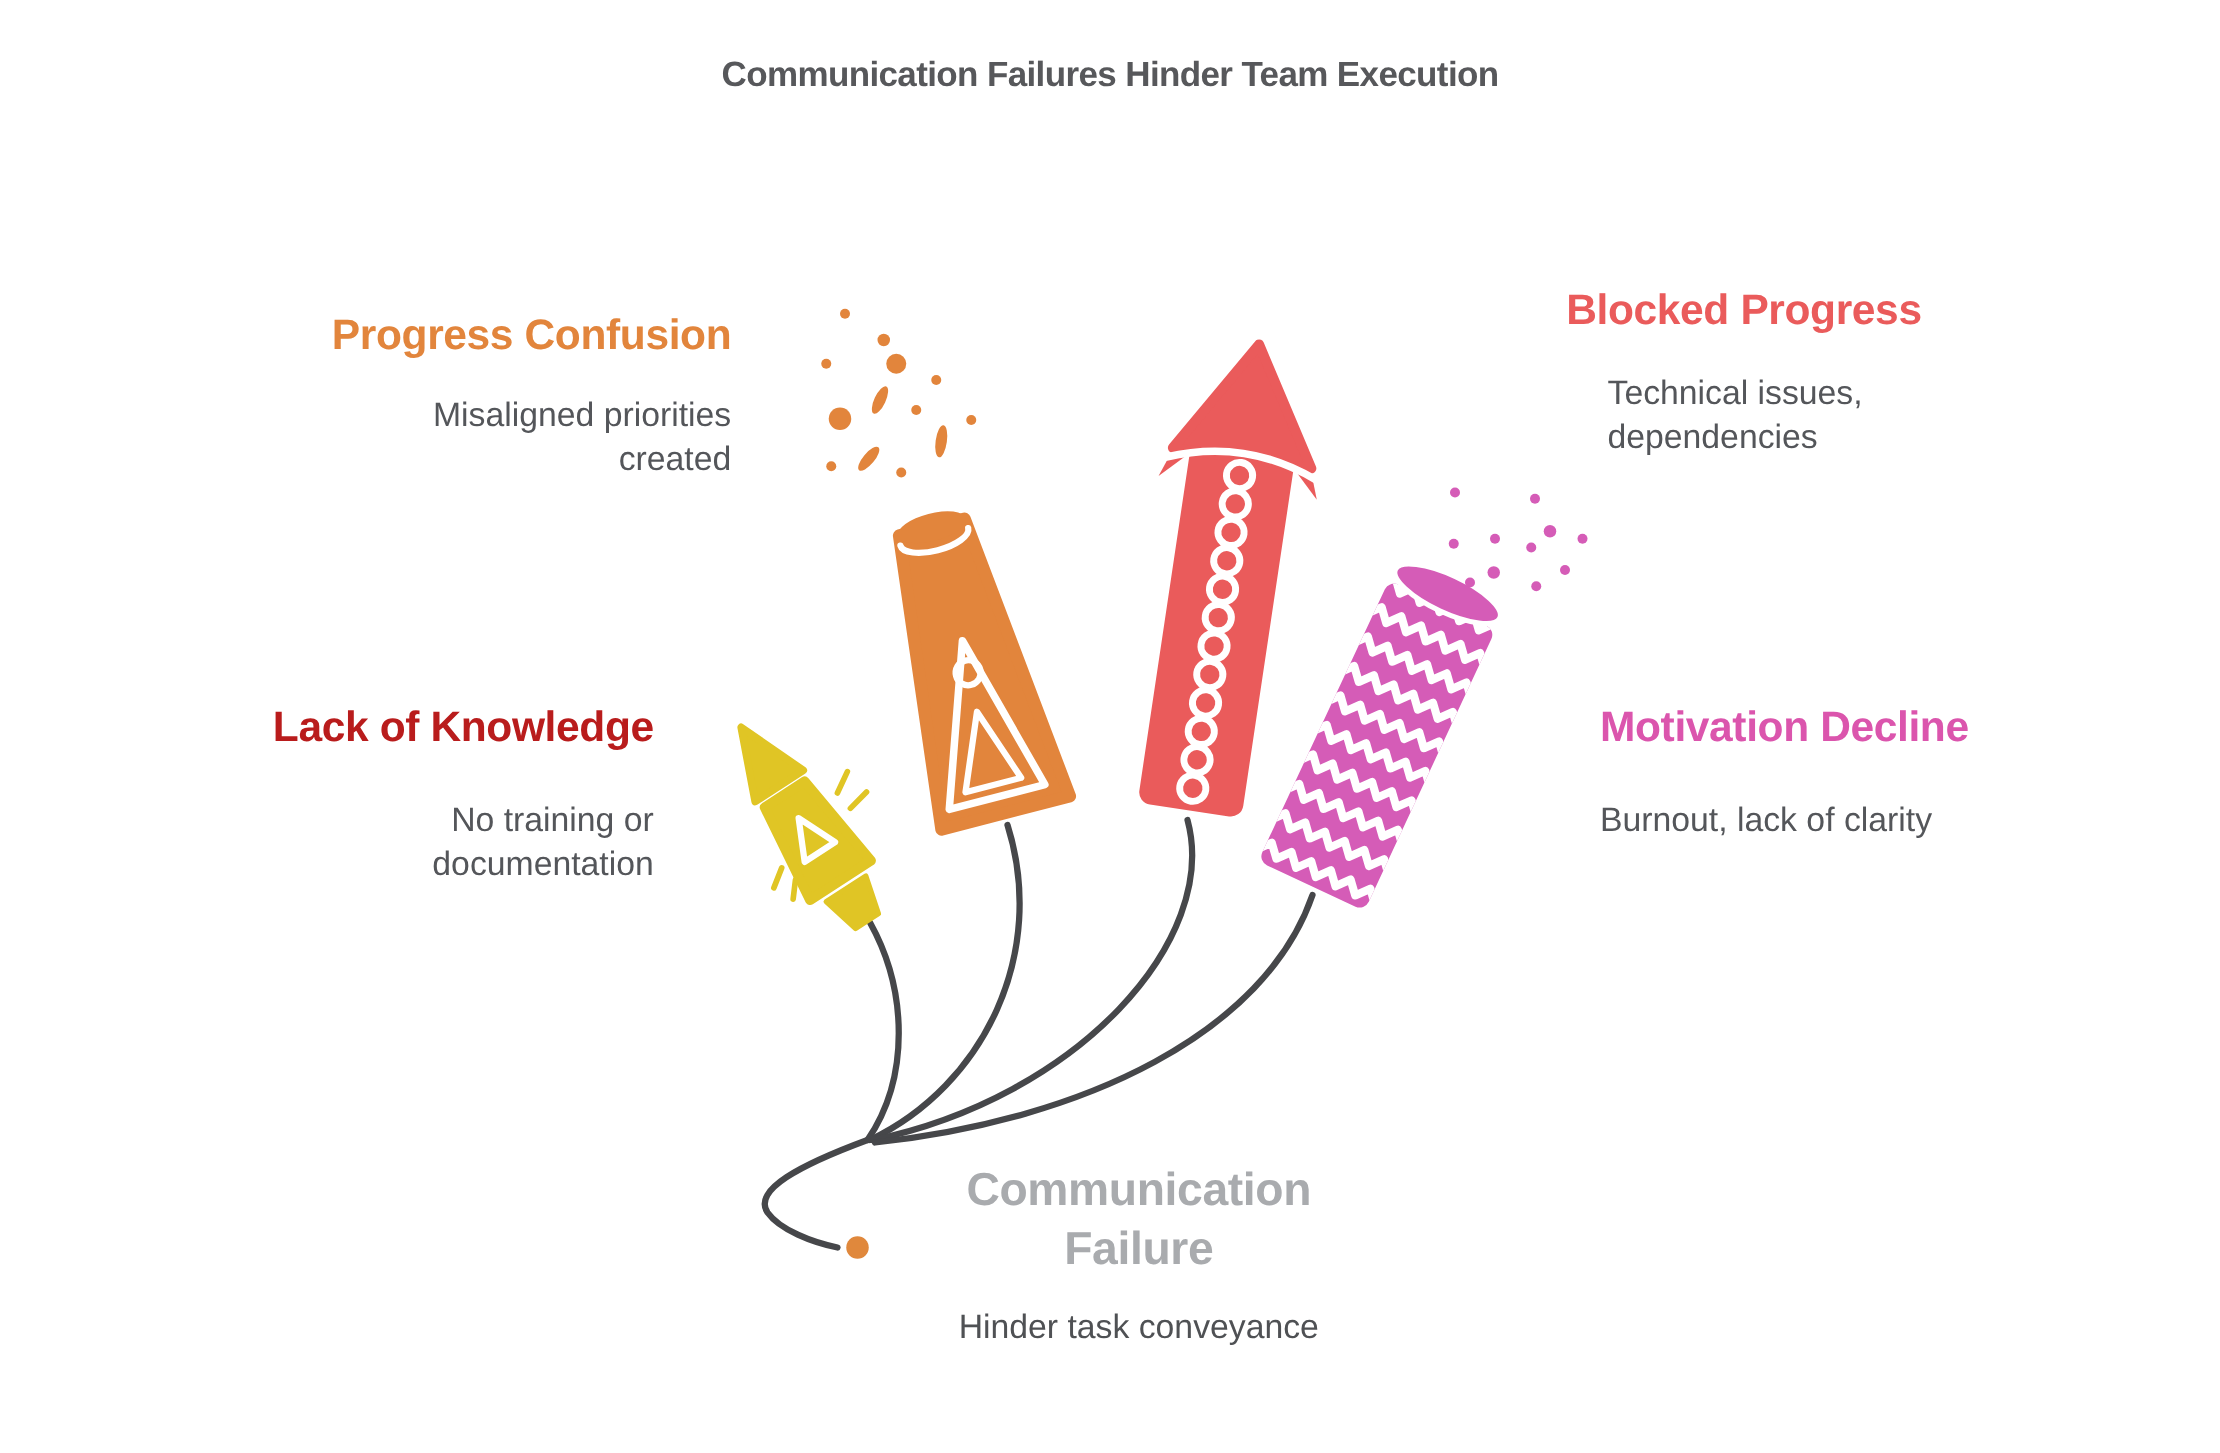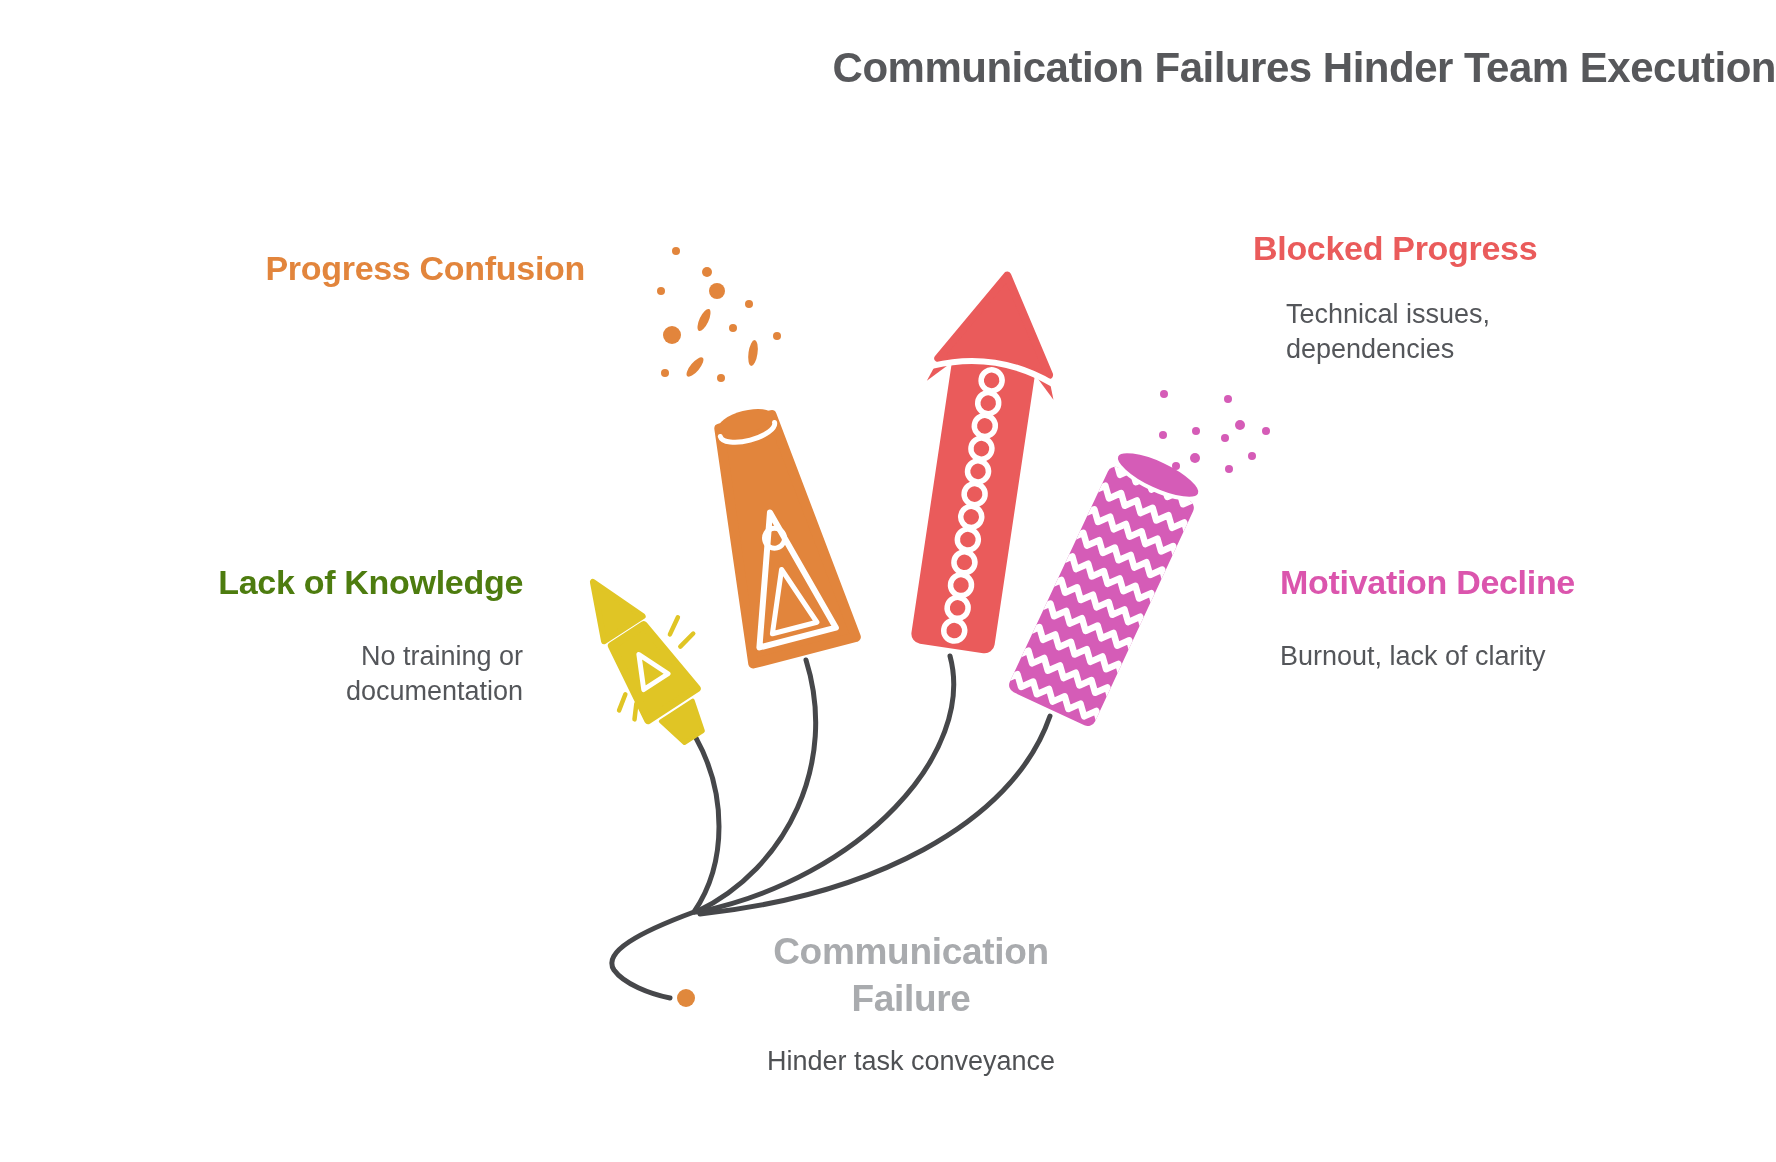--- a/index.html
+++ b/index.html
@@ -1,27 +1,27 @@
 <!DOCTYPE html>
 <html><head>
 <meta charset="utf-8">
 <style>
   html,body{margin:0;padding:0;background:#ffffff;}
   body{width:1776px;height:1162px;position:relative;overflow:hidden;
        font-family:"Liberation Sans",sans-serif;}
   .canvas{position:absolute;left:0;top:0;width:1776px;height:1162px;}
-  .page-title{position:absolute;top:44px;left:0;width:1776px;text-align:right;
-    font-size:42px;font-weight:bold;color:#57585B;letter-spacing:-0.5px;}
+  .page-title{position:absolute;top:44px;left:0;width:1776px;text-align:center;
+    font-size:28px;font-weight:bold;color:#57585B;letter-spacing:-0.5px;}
   .cause{position:absolute;}
   .cause h2{margin:0;font-size:34px;font-weight:bold;line-height:1.2;letter-spacing:-0.3px;}
   .cause p{margin:26px 0 0 0;font-size:27px;line-height:1.32;color:#54565A;white-space:pre-line;}
   .align-right{text-align:right;}
   .align-left{text-align:left;}
   .c-orange{color:#E2853C;}
-  .c-yellow{color:#4d7c0f;}
+  .c-yellow{color:#b91c1c;}
   .c-red{color:#EA5B5B;}
   .c-pink{color:#DB55AD;}
   .cause-timeline{left:170px;top:248px;width:415px;}
   .cause-knowledge{left:110px;top:562px;width:413px;}
   .cause-knowledge p{margin-top:36px;}
   .cause-blocked{left:1253px;top:228px;width:430px;}
   .cause-blocked p{margin-left:33px;margin-top:28px;}
   .cause-motivation{left:1280px;top:562px;width:430px;}
   .cause-motivation p{margin-top:36px;}
   .center-label{position:absolute;left:661px;top:928px;width:500px;text-align:center;
@@ -140,20 +140,22 @@
       <circle cx="1176" cy="466" r="4"></circle>
         <circle cx="1229" cy="469" r="4"></circle>
       <circle cx="1252" cy="456" r="4"></circle>
     </g>
   </svg>
 
   <div class="page-title">Communication Failures Hinder Team Execution</div>
 
   <div class="cause cause-timeline align-right">
     <h2 class="c-orange">Progress Confusion</h2>
+    <p>Misaligned priorities
+created</p>
   </div>
 
   <div class="cause cause-knowledge align-right">
     <h2 class="c-yellow">Lack of Knowledge</h2>
     <p>No training or
 documentation</p>
   </div>
 
   <div class="cause cause-motivation align-left">
     <h2 class="c-pink">Motivation Decline</h2>

